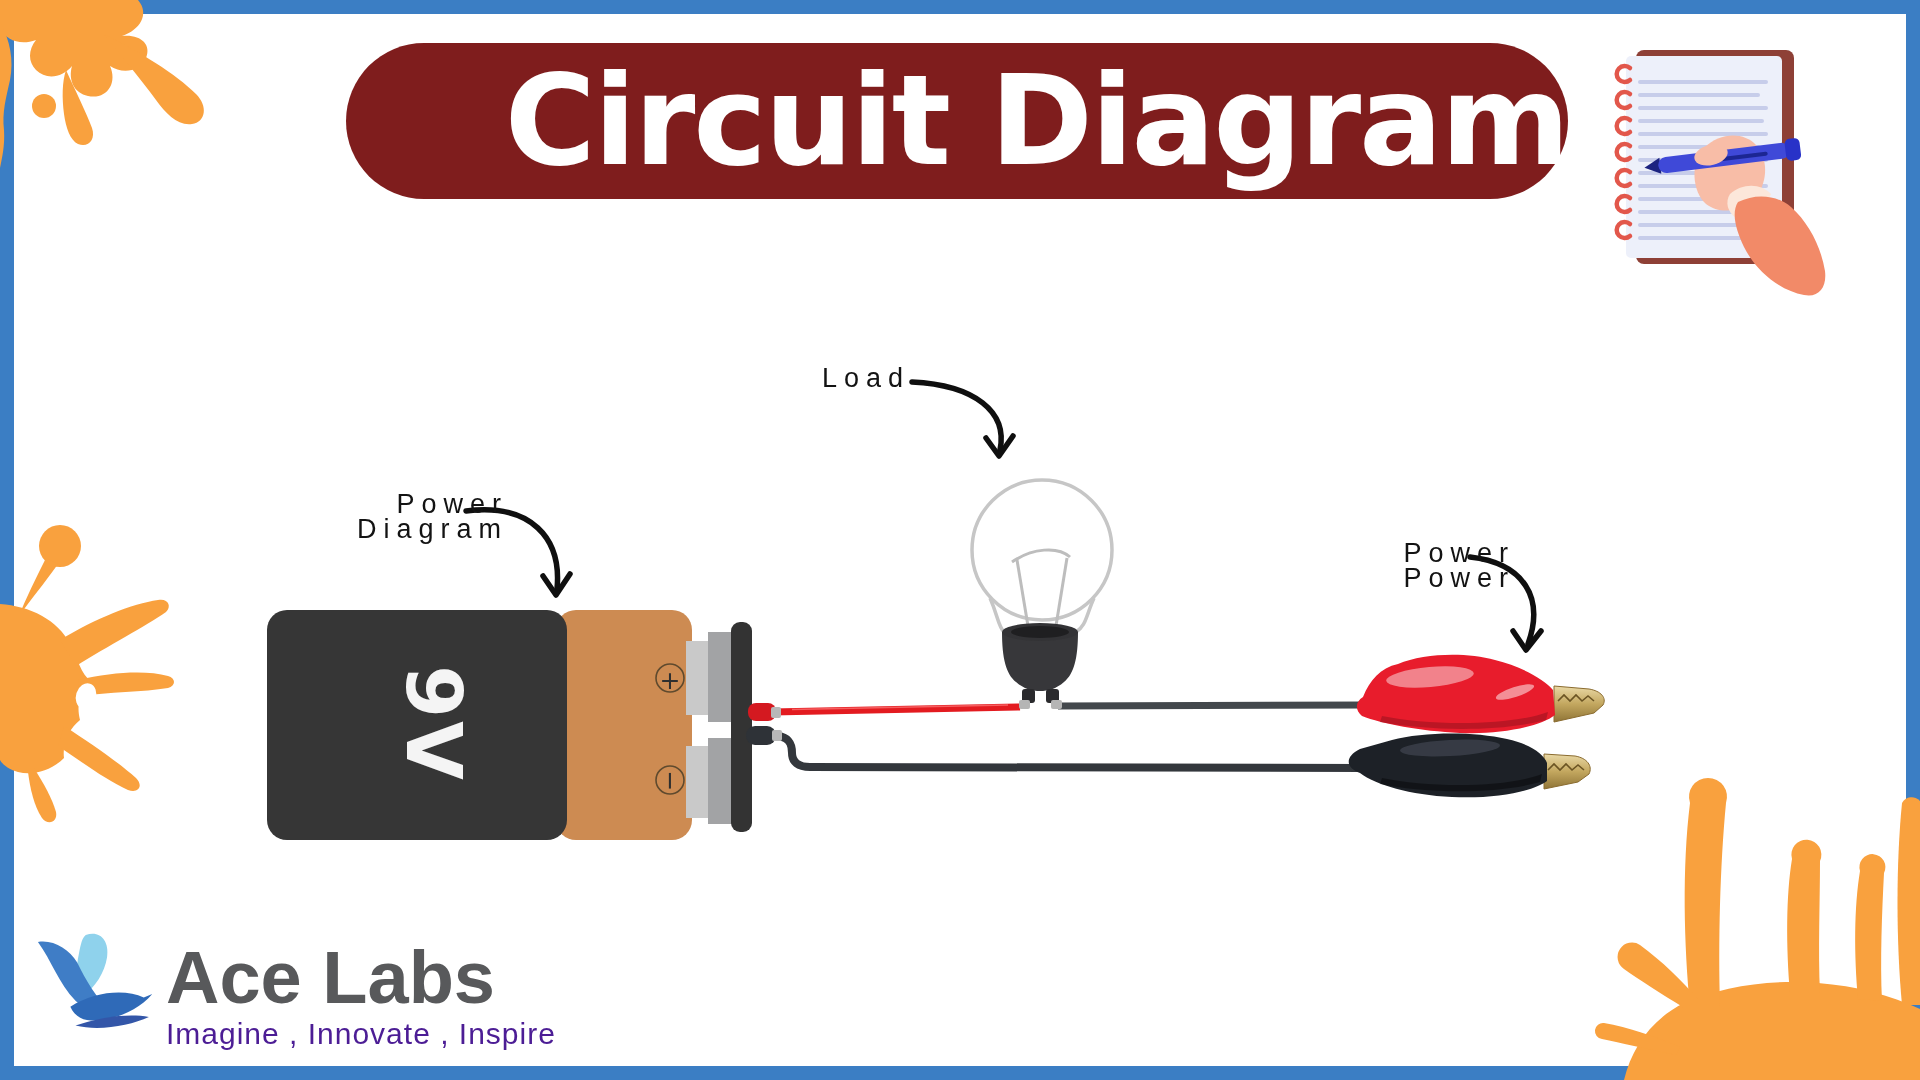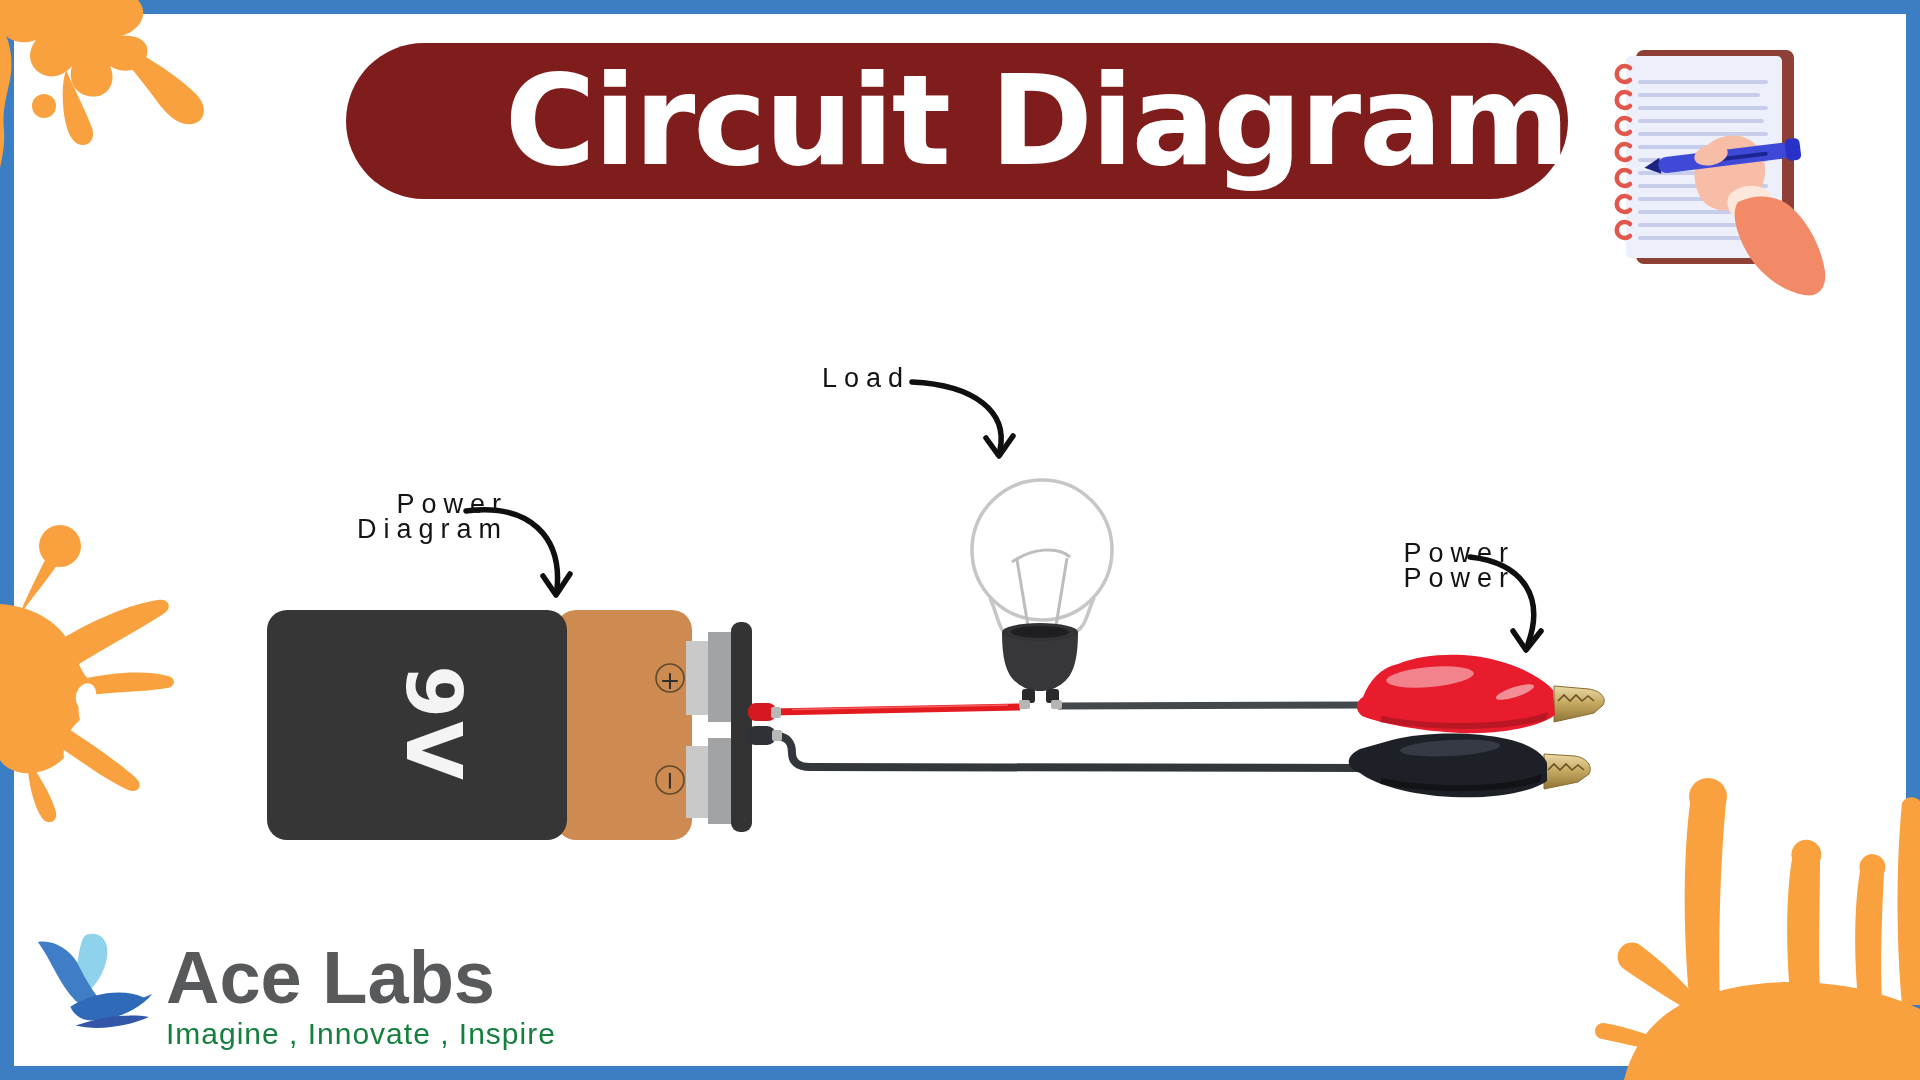--- a/index.html
+++ b/index.html
@@ -21,21 +21,21 @@
 
   .diagram-label{position:absolute;z-index:3;color:#131313;font-size:27px;letter-spacing:7px;
                  font-weight:400;text-align:right;line-height:25px;white-space:nowrap;}
   .label-load{left:822px;top:366px;}
   .label-power{left:318px;top:492px;width:190px;}
   .label-test{left:1330px;top:541px;width:185px;}
 
   .logo{position:absolute;left:26px;top:922px;z-index:3;display:flex;align-items:center;}
   .logo-texts{margin-left:12px;margin-top:22px;}
   .logo-name{font-size:74px;font-weight:700;color:#58595b;line-height:60px;letter-spacing:0px;}
-  .logo-tagline{font-size:30px;font-weight:400;color:#15803d;letter-spacing:1px;margin-top:9px;}
+  .logo-tagline{font-size:30px;font-weight:400;color:#4c1d95;letter-spacing:1px;margin-top:9px;}
 </style>
 </head>
 <body>
 
 <div class="canvas">
 
   <div class="border-bar border-top"></div>
   <div class="border-bar border-bottom"></div>
   <div class="border-bar border-left"></div>
   <div class="border-bar border-right"></div>

